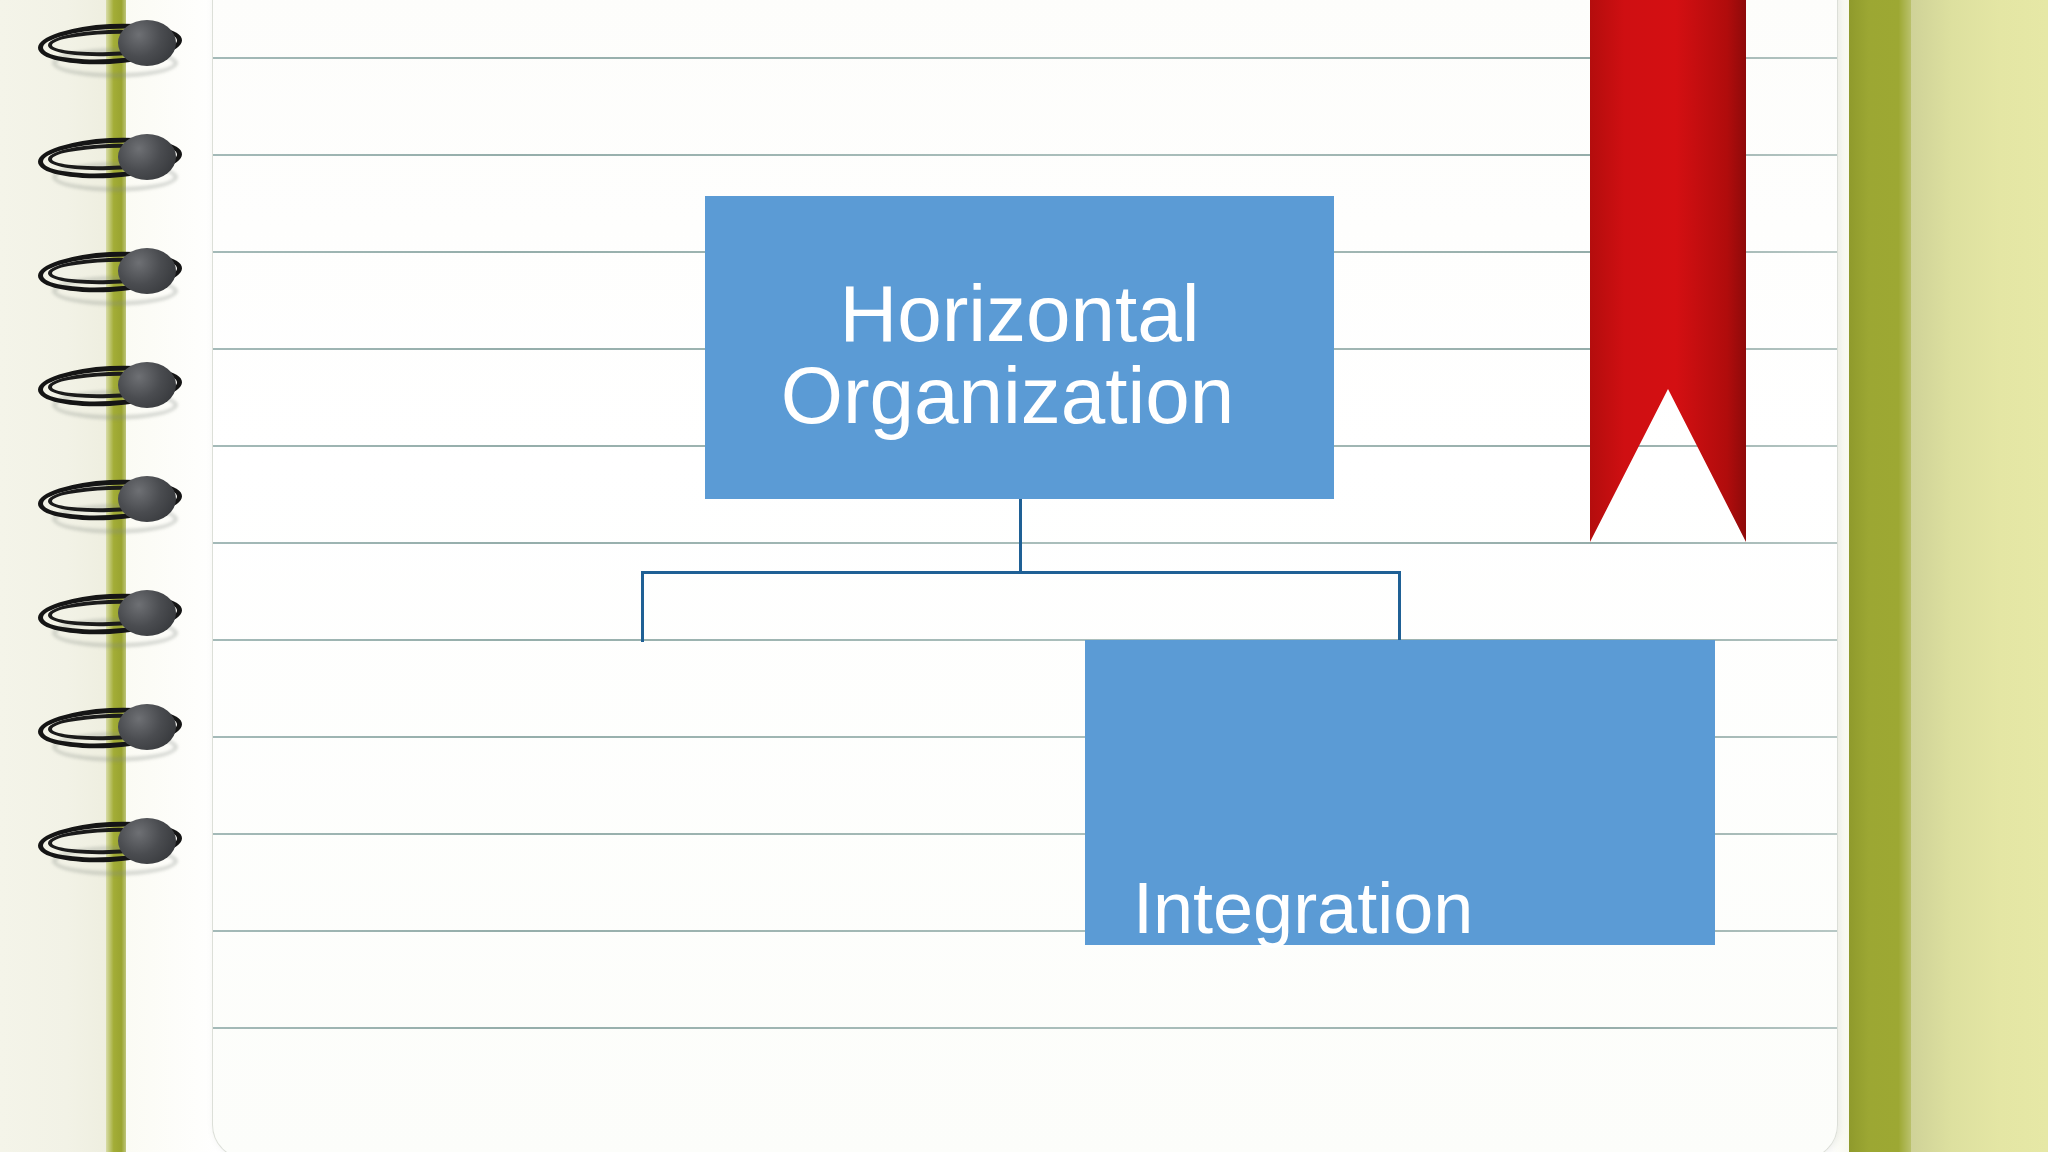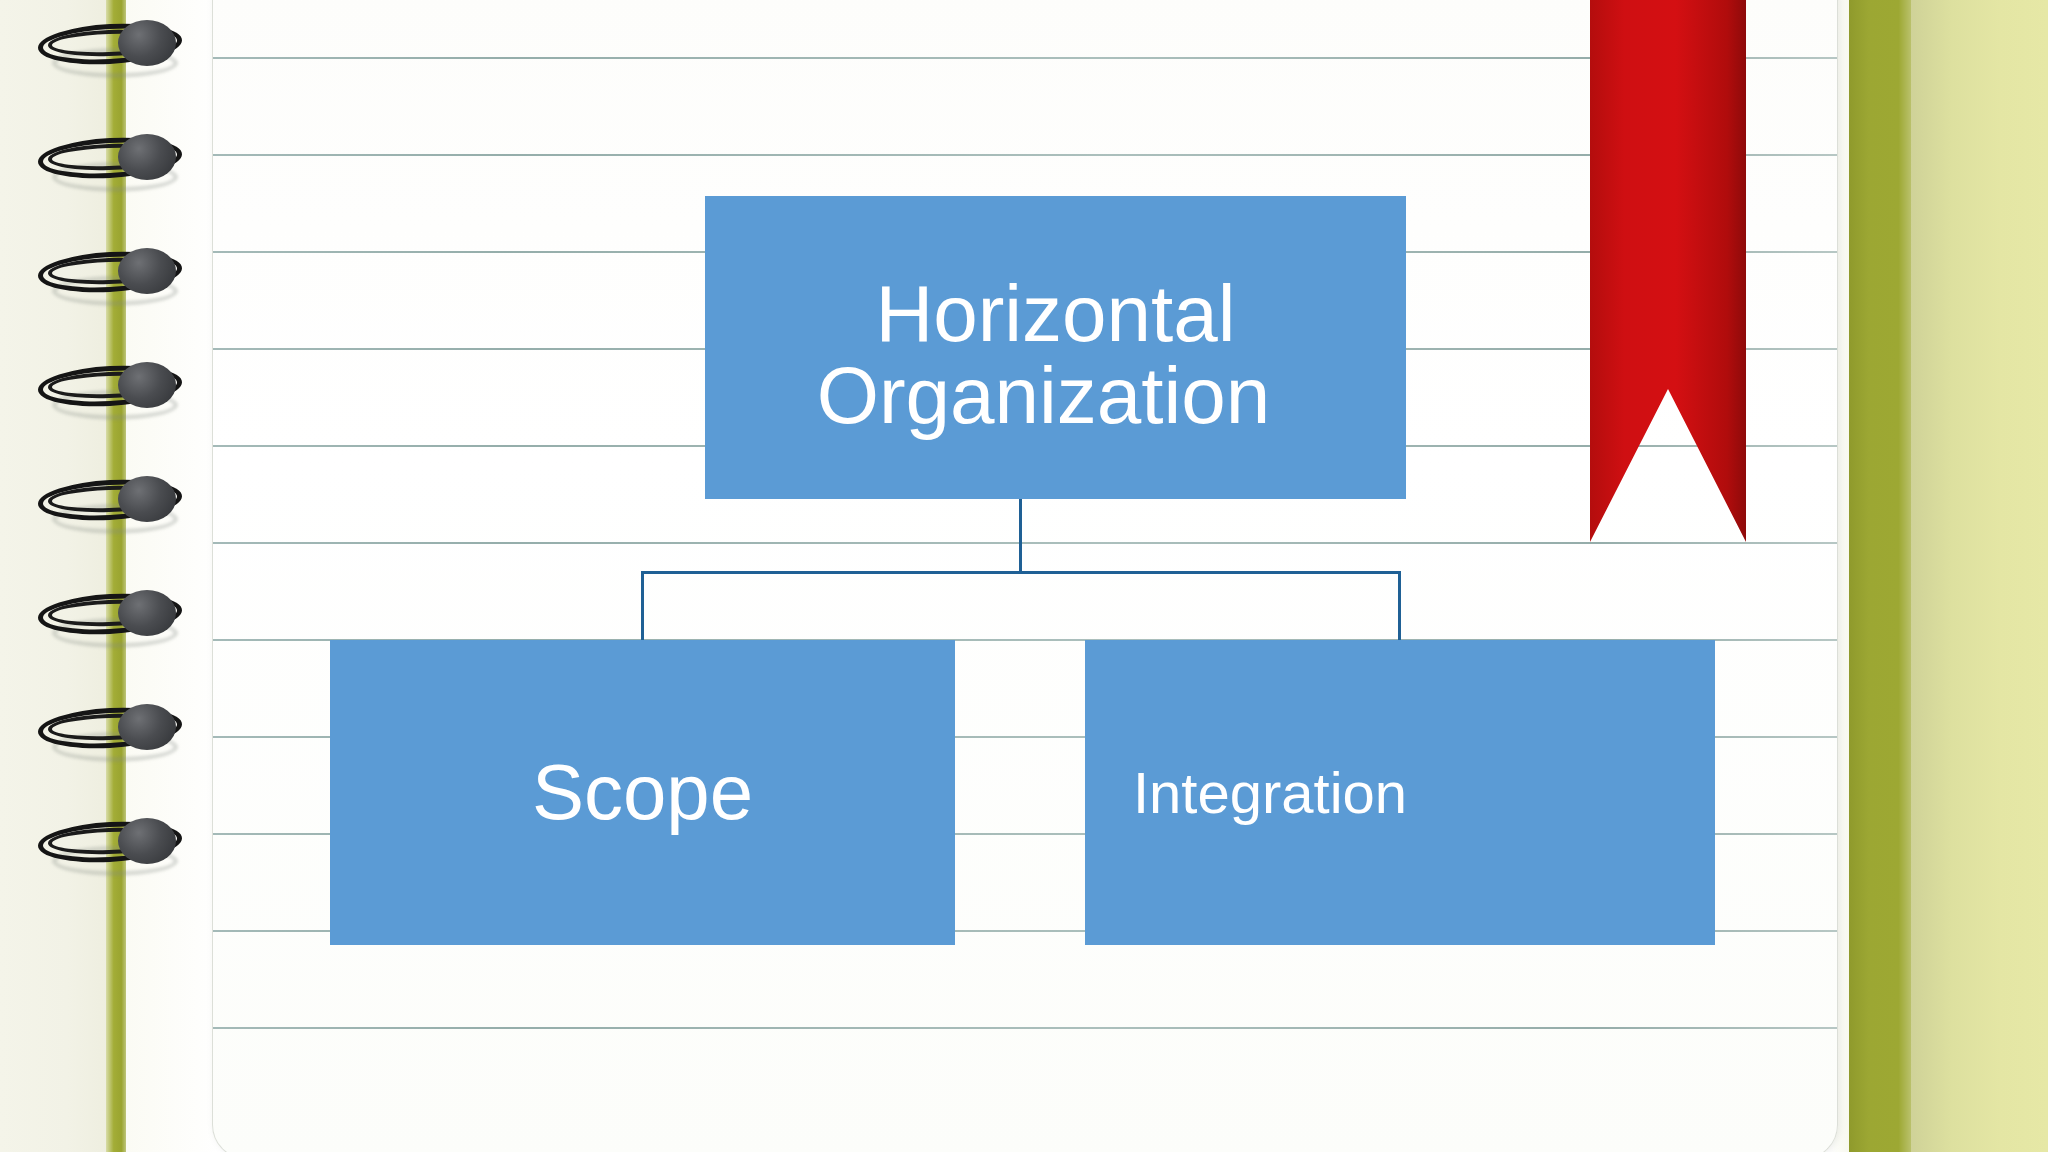--- a/index.html
+++ b/index.html
@@ -143,37 +143,38 @@
     display: flex;
     align-items: center;
     justify-content: center;
     text-align: center;
     box-sizing: border-box;
     line-height: 1.02;
     white-space: nowrap;
   }
   #node-root {
     left: 705px; top: 196px;
-    width: 701px; height: 303px;
+    width: 629px; height: 303px;
     font-size: 80px;
     flex-direction: column;
     padding-top: 14px;
   }
   #node-root .ln2 { margin-left: -24px; text-align: center; }
   #node-scope {
     left: 330px; top: 640px;
     width: 625px; height: 305px;
     font-size: 78px;
   }
   #node-integration {
     left: 1085px; top: 640px;
     width: 630px; height: 305px;
-    font-size: 58px;
+    font-size: 72px;
     justify-content: flex-start;
     padding-left: 48px;
+    align-items: flex-end;
   }
 
   .conn {
     position: absolute;
     background: #1f6095;
   }
   #conn-stem {
     left: 1019px; top: 499px;
     width: 3px; height: 74px;
   }
@@ -275,21 +276,18 @@
   <div class="conn" id="conn-stem"></div>
   <div class="conn" id="conn-bar"></div>
   <div class="conn" id="conn-left"></div>
   <div class="conn" id="conn-right"></div>
 
   <div class="node" id="node-root">
     <span class="ln1">Horizontal</span>
     <span class="ln2">Organization</span>
   </div>
 
-  <div class="node" id="node-scope">
-    <span>Scope</span>
-  </div>
 
   <div class="node" id="node-integration">
     <span>Integration</span>
   </div>
 
 </div>
 
 </body></html>

